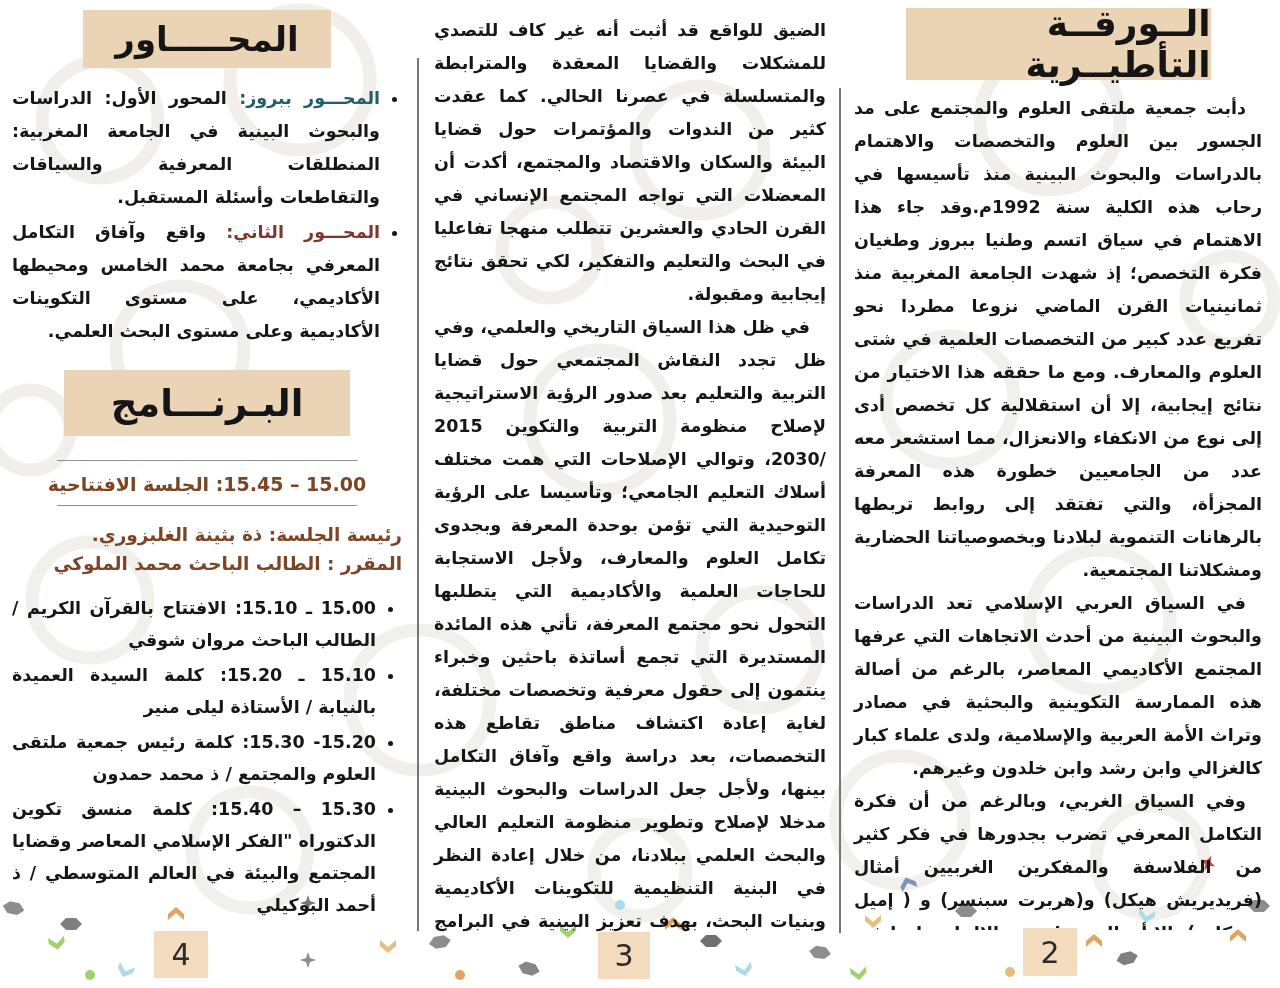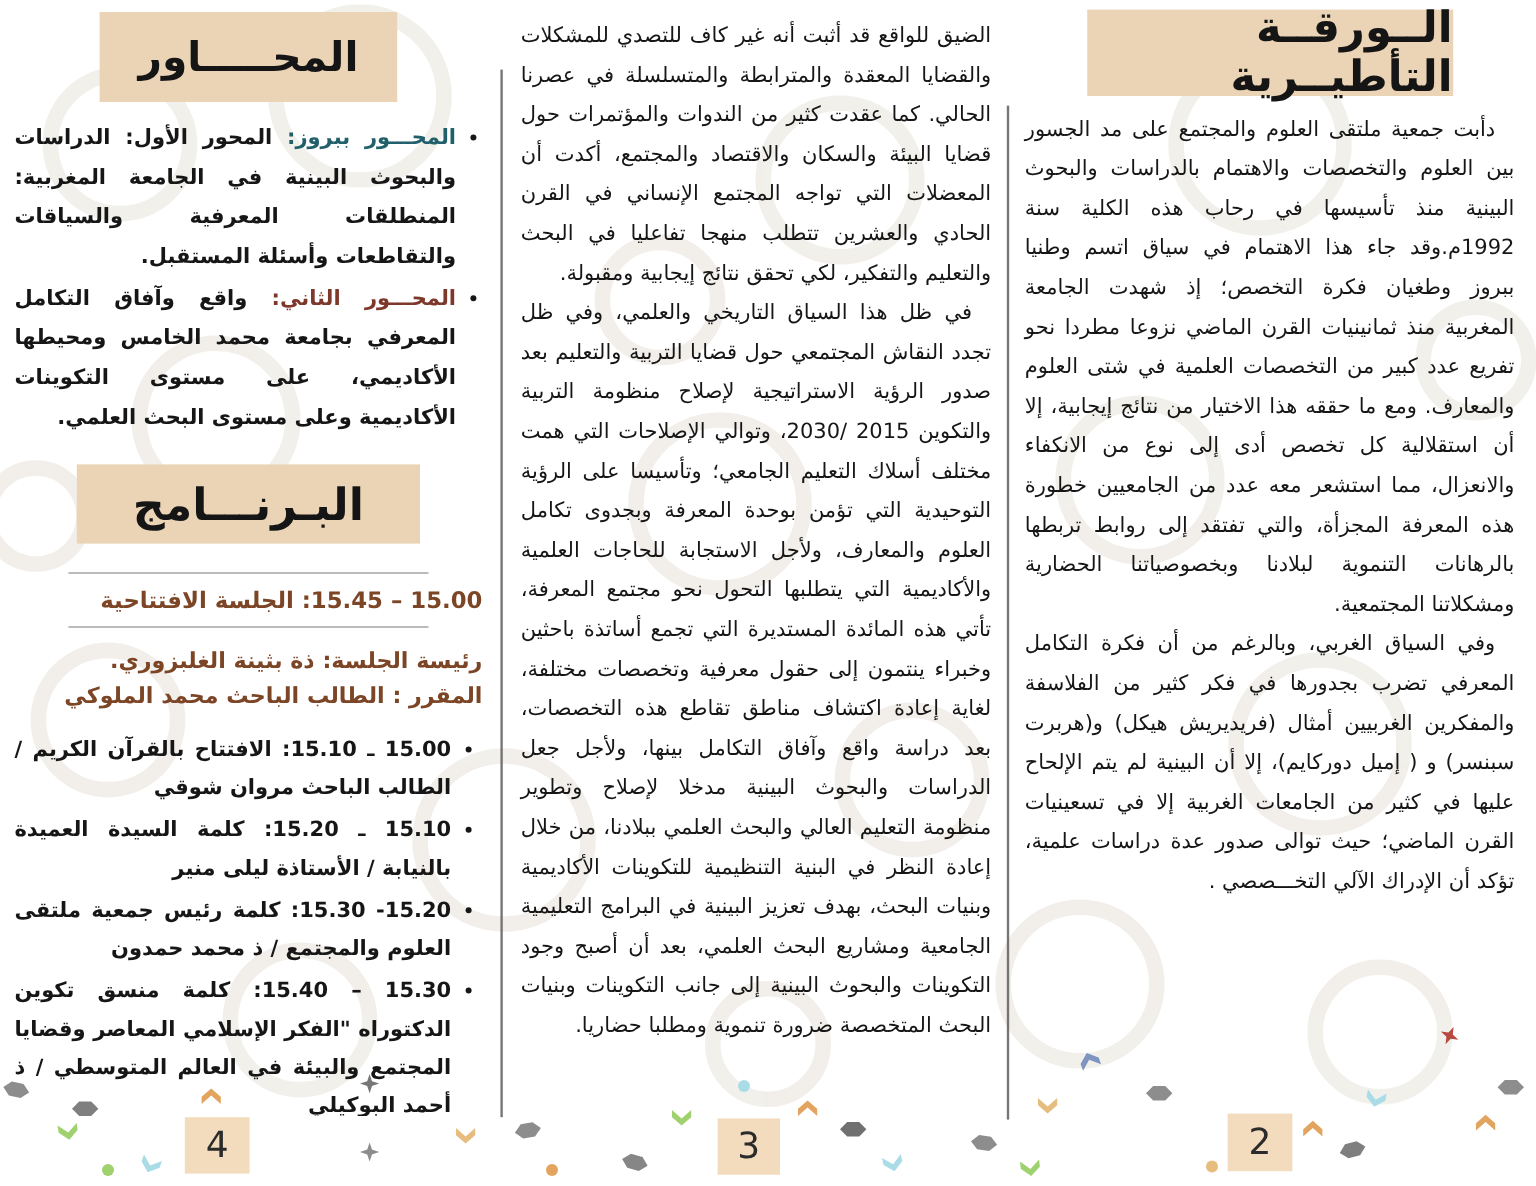--- a/index.html
+++ b/index.html
@@ -24,38 +24,38 @@
   .sep { position:absolute; width:2px; background:var(--divider,#5f5f5f); z-index:1; opacity:.85; }
   #sep-left  { left:417px; top:58px;  height:873px; }
   #sep-right { left:839px; top:88px;  height:845px; }
 
   .heading {
     background:var(--heading_bg,#EAD4B5);
     display:flex; align-items:center; justify-content:center;
     font-weight:bold; color:#151515;
   }
   #framing-title { width:305px; height:72px; margin:8px auto 12px auto; font-size:36px; }
-  #axes-title    { width:248px; height:75px; margin:10px auto 14px auto; font-size:34px; }
+  #axes-title    { width:248px; height:58px; margin:10px auto 14px auto; font-size:34px; }
   #program-title { width:286px; height:66px; margin:22px auto 4px auto; font-size:37px; }
 
   .p {
-    font-size:17.5px; font-weight:normal; line-height:33px;
+    font-size:17.5px; font-weight:bold; line-height:33px;
     text-align:justify;
   }
   .p.indent { text-indent:16px; }
 
   .axes-list { list-style:disc; padding-right:22px; margin-top:4px; }
   .axes-list li { font-size:17.5px; font-weight:bold; line-height:33px; text-align:justify; margin-bottom:2px; }
   .axis-label-1 { color:var(--axis1_accent,#215F6B); }
   .axis-label-2 { color:var(--axis2_accent,#7E372B); }
 
   .rule { border:none; border-top:1.5px solid #8f8f8f; width:300px; margin:24px auto 0 auto; }
   .session-line {
     color:var(--program_accent,#7C4526);
-    font-weight:bold; font-size:19px; margin-top:12px;
+    font-weight:bold; font-size:19px; text-align:center; margin-top:12px;
   }
   .session-names { margin-top:14px; }
   .session-names div {
     color:var(--program_accent,#7C4526);
     font-weight:bold; font-size:18.5px; text-align:right; line-height:29px;
   }
   .schedule-list { list-style:disc; padding-right:26px; margin-top:14px; }
   .schedule-list li { font-size:17.5px; font-weight:bold; line-height:32px; text-align:justify; margin-bottom:3px; }
 
   .badge {
@@ -134,20 +134,21 @@
       </g>
     </svg>
   </div>
 
   <div class="sep" id="sep-left"></div>
   <div class="sep" id="sep-right"></div>
 
   <section class="col" id="col-framing">
     <div class="heading" id="framing-title">الــورقــة التأطيــرية</div>
     <p class="p indent">دأبت جمعية ملتقى العلوم والمجتمع على مد الجسور بين العلوم والتخصصات والاهتمام بالدراسات والبحوث البينية منذ تأسيسها في رحاب هذه الكلية سنة 1992م.وقد جاء هذا الاهتمام في سياق اتسم وطنيا ببروز وطغيان فكرة التخصص؛ إذ شهدت الجامعة المغربية منذ ثمانينيات القرن الماضي نزوعا مطردا نحو تفريع عدد كبير من التخصصات العلمية في شتى العلوم والمعارف. ومع ما حققه هذا الاختيار من نتائج إيجابية، إلا أن استقلالية كل تخصص أدى إلى نوع من الانكفاء والانعزال، مما استشعر معه عدد من الجامعيين خطورة هذه المعرفة المجزأة، والتي تفتقد إلى روابط تربطها بالرهانات التنموية لبلادنا وبخصوصياتنا الحضارية ومشكلاتنا المجتمعية.</p>
+    <p class="p indent">في السياق العربي الإسلامي تعد الدراسات والبحوث البينية من أحدث الاتجاهات التي عرفها المجتمع الأكاديمي المعاصر، بالرغم من أصالة هذه الممارسة التكوينية والبحثية في مصادر وتراث الأمة العربية والإسلامية، ولدى علماء كبار كالغزالي وابن رشد وابن خلدون وغيرهم.</p>
     <p class="p indent">وفي السياق الغربي، وبالرغم من أن فكرة التكامل المعرفي تضرب بجدورها في فكر كثير من الفلاسفة والمفكرين الغربيين أمثال (فريديريش هيكل) و(هربرت سبنسر) و ( إميل دوركايم)، إلا أن البينية لم يتم الإلحاح عليها في كثير من الجامعات الغربية إلا في تسعينيات القرن الماضي؛ حيث توالى صدور عدة دراسات علمية، تؤكد أن الإدراك الآلي التخـــصصي .</p>
   </section>
 
   <section class="col" id="col-continuation">
     <p class="p">الضيق للواقع قد أثبت أنه غير كاف للتصدي للمشكلات والقضايا المعقدة والمترابطة والمتسلسلة في عصرنا الحالي. كما عقدت كثير من الندوات والمؤتمرات حول قضايا البيئة والسكان والاقتصاد والمجتمع، أكدت أن المعضلات التي تواجه المجتمع الإنساني في القرن الحادي والعشرين تتطلب منهجا تفاعليا في البحث والتعليم والتفكير، لكي تحقق نتائج إيجابية ومقبولة.</p>
     <p class="p indent">في ظل هذا السياق التاريخي والعلمي، وفي ظل تجدد النقاش المجتمعي حول قضايا التربية والتعليم بعد صدور الرؤية الاستراتيجية لإصلاح منظومة التربية والتكوين 2015 /2030، وتوالي الإصلاحات التي همت مختلف أسلاك التعليم الجامعي؛ وتأسيسا على الرؤية التوحيدية التي تؤمن بوحدة المعرفة وبجدوى تكامل العلوم والمعارف، ولأجل الاستجابة للحاجات العلمية والأكاديمية التي يتطلبها التحول نحو مجتمع المعرفة، تأتي هذه المائدة المستديرة التي تجمع أساتذة باحثين وخبراء ينتمون إلى حقول معرفية وتخصصات مختلفة، لغاية إعادة اكتشاف مناطق تقاطع هذه التخصصات، بعد دراسة واقع وآفاق التكامل بينها، ولأجل جعل الدراسات والبحوث البينية مدخلا لإصلاح وتطوير منظومة التعليم العالي والبحث العلمي ببلادنا، من خلال إعادة النظر في البنية التنظيمية للتكوينات الأكاديمية وبنيات البحث، بهدف تعزيز البينية في البرامج التعليمية الجامعية ومشاريع البحث العلمي، بعد أن أصبح وجود التكوينات والبحوث البينية إلى جانب التكوينات وبنيات البحث المتخصصة ضرورة تنموية ومطلبا حضاريا.</p>
   </section>
 
   <section class="col" id="col-axes">
     <div class="heading" id="axes-title">المحـــــاور</div>

